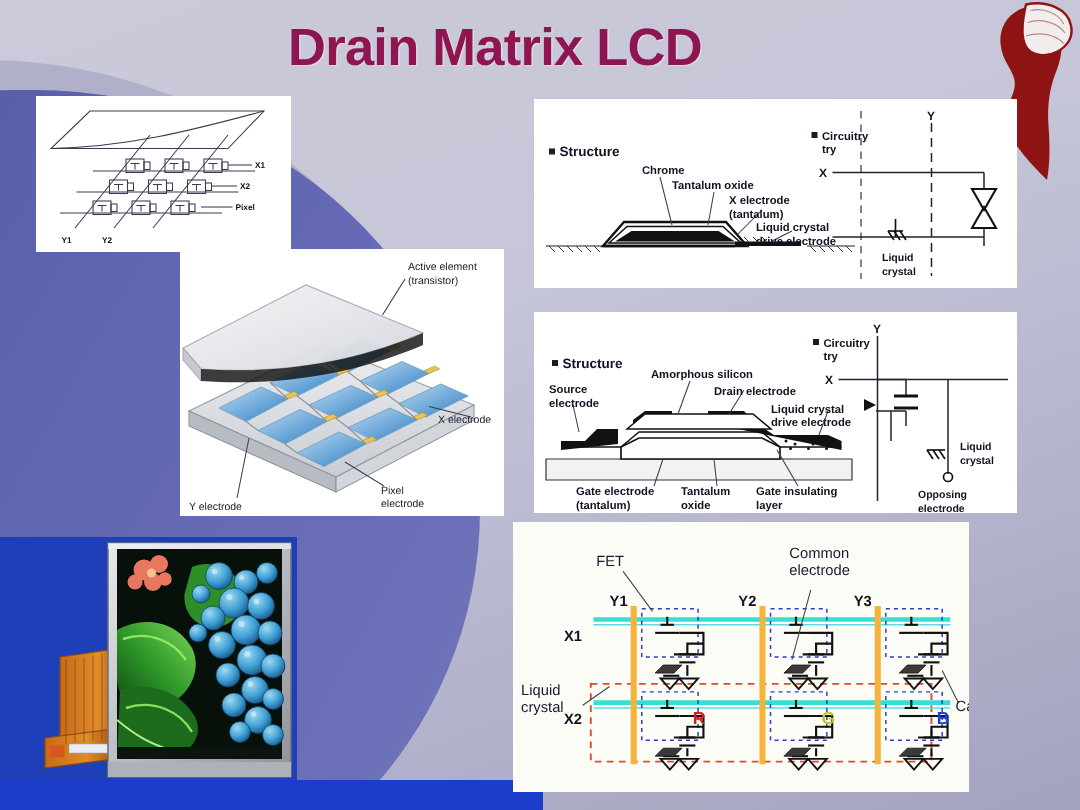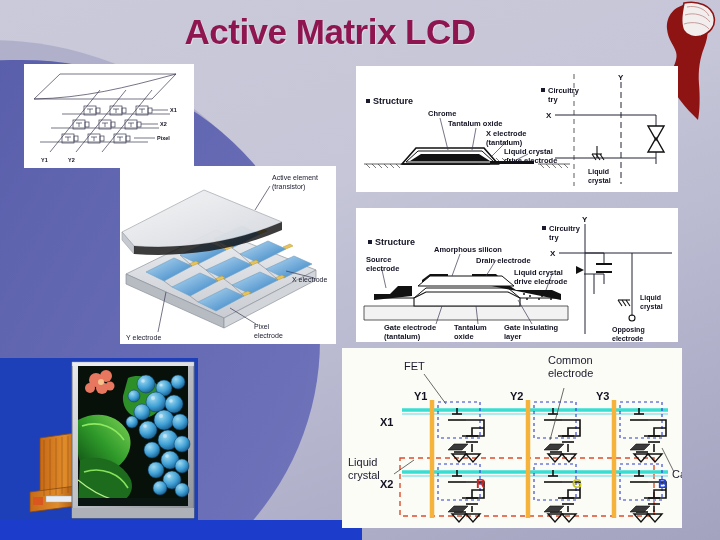--- a/index.html
+++ b/index.html
@@ -61,42 +61,42 @@
   
   .panel {
     position: absolute;
     background: #ffffff;
     overflow: hidden;
   }
   #panel-matrix3d   { left: 24px;  top: 64px;  width: 170px; height: 104px; }
   #panel-pixel3d    { left: 120px; top: 166px; width: 216px; height: 178px; }
   #panel-mim        { left: 356px; top: 66px;  width: 322px; height: 126px; }
   #panel-tft        { left: 356px; top: 208px; width: 322px; height: 134px; }
-  #panel-circuit    { left: 342px; top: 348px; width: 340px; height: 180px; background:#fcfcf7;text-align:center; }
+  #panel-circuit    { left: 342px; top: 348px; width: 304px; height: 180px; background:#fcfcf7;text-align:center; }
   #panel-photo      { left: 24px;  top: 360px; width: 176px; height: 168px; background: transparent; }
 
   .panel svg, .panel-photo-inner { display: block; width: 100%; height: 100%; }
 
   
   .dg   { font-family: "Liberation Sans", sans-serif; fill: #1a1a2e; }
   .dg-b { font-family: "Liberation Sans", sans-serif; fill: #111122; font-weight: bold; }
   .stroke-thin { fill: none; stroke: #3a3a52; stroke-width: .7; }
   .stroke-med  { fill: none; stroke: #222233; stroke-width: 1; }
 </style>
 </head>
 <body>
 
 <div id="slide">
 
   <div class="bg-blob-2"></div>
   <div class="bg-blob"></div>
   <div class="bg-photo-pad"></div>
   <div class="bg-bottombar"></div>
 
-  <div class="title">Active Matrix LCD</div>
+  <div class="title">Drain Matrix LCD</div>
 
   <svg class="head-logo" viewBox="0 0 64 122">
     <path d="M34 4 C20 6 12 16 13 29 C14 40 20 45 22 52
              C24 59 20 64 18 72 C16 82 20 92 26 100
              C31 107 38 114 44 120 C46 110 46 96 45 84
              C44 70 46 58 50 48 C55 36 56 20 48 11 C44 6 39 3 34 4 Z" fill="#8e1414"></path>
     <path d="M30 3 C44 0 58 6 60 17 C62 26 56 33 47 36
              C40 38 33 36 30 31 C27 26 27 16 30 3 Z" fill="#f2eeee" stroke="#8e1414" stroke-width="1.6"></path>
     <path d="M33 7 C42 5 52 9 55 16" fill="none" stroke="#b88" stroke-width=".8"></path>
     <path d="M31 15 C40 12 51 15 56 22" fill="none" stroke="#b88" stroke-width=".8"></path>

